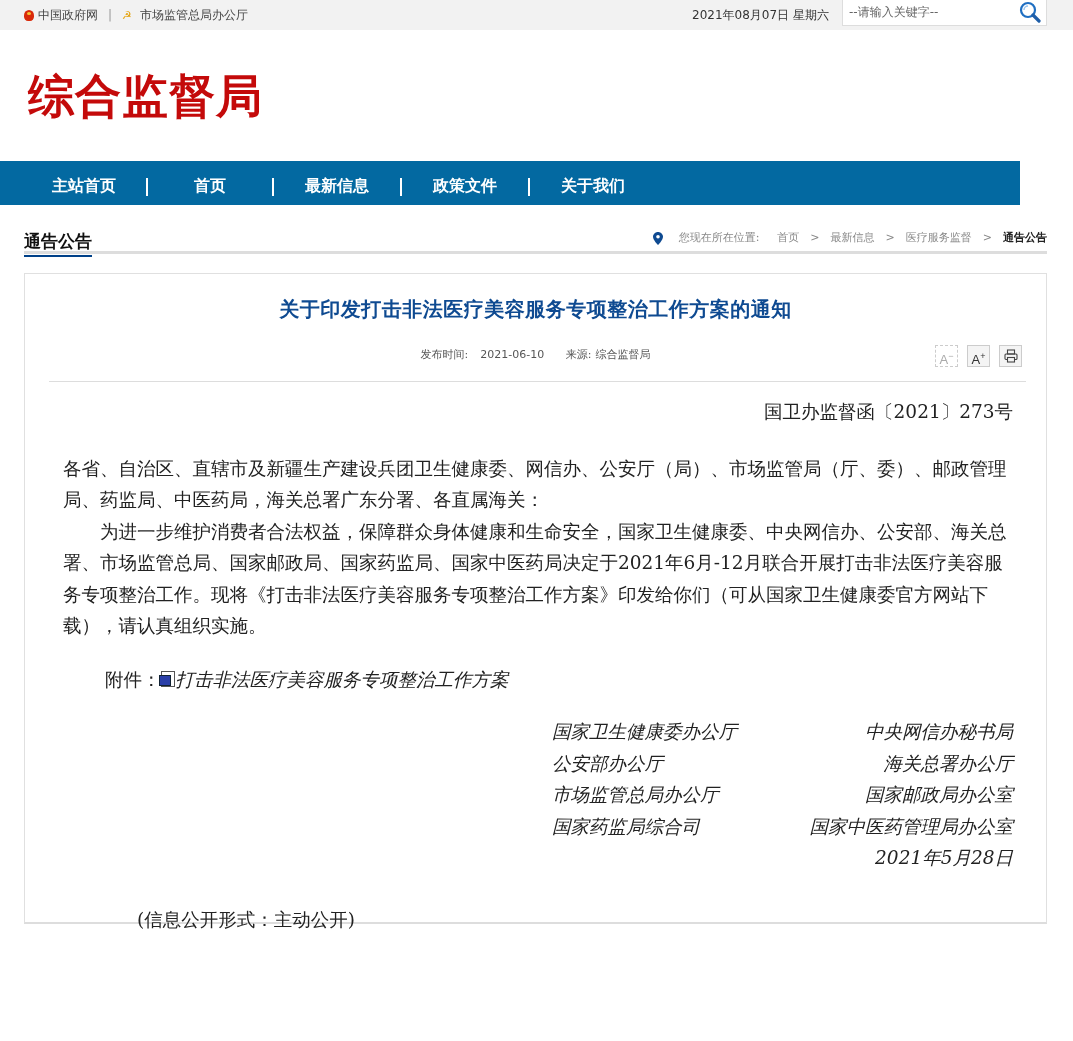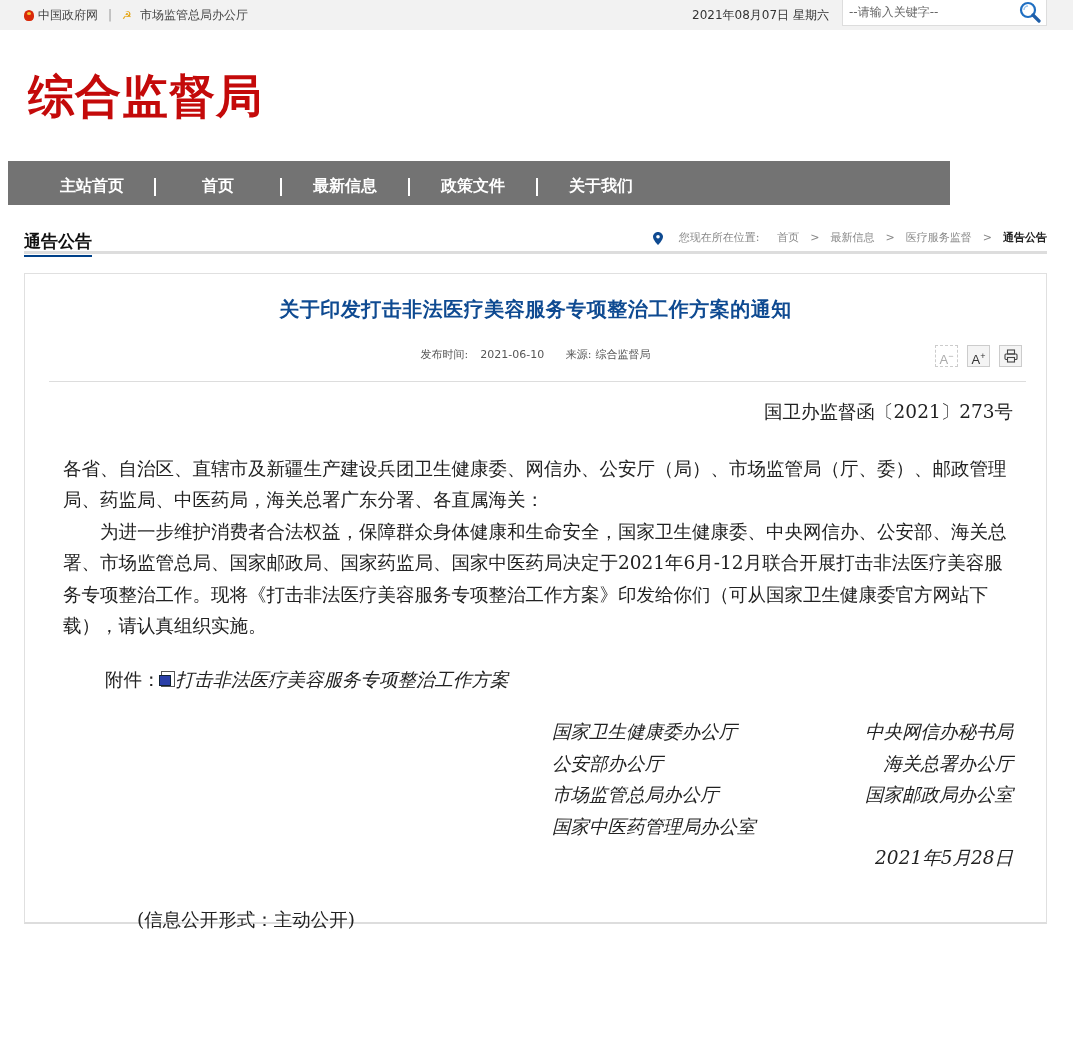--- a/index.html
+++ b/index.html
@@ -17,21 +17,21 @@
   .topbar .date { position: absolute; left: 692px; top: 0; line-height: 30px; font-size: 12px; color: #333; }
   .search { position: absolute; left: 842px; top: 0; width: 205px; height: 26px; background: #fff; border: 1px solid #ddd; border-top: none; }
   .search input { border: none; outline: none; background: transparent; width: 170px; height: 24px; padding-left: 6px; font-size: 12px; color: #666; font-family: "DejaVu Sans", sans-serif; }
   .search input::placeholder { color: #666; }
   .search .btn { position: absolute; right: 4px; top: 1px; width: 24px; height: 22px; cursor: pointer; }
 
   
   .site-title { position: absolute; left: 28px; top: 70px; font-size: 46px; font-weight: bold; color: #c40a0a; letter-spacing: 1px; line-height: 52px; }
 
   
-  .nav { position: absolute; left: 8px; top: 161px; width: 942px; height: 44px; background: #737373; }
+  .nav { position: absolute; left: 0; top: 161px; width: 1020px; height: 44px; background: #0369a1; }
   .nav .items { position: absolute; left: 28px; top: 0; height: 44px; display: flex; align-items: center; }
   .nav .item { color: #fff; font-size: 16px; font-weight: bold; text-align: center; width: 118px; text-decoration: none; line-height: 44px; padding-top: 6px; }
   .nav .item.first { width: 118px; text-align: left; padding-left: 24px; }
   .nav .divider { width: 2px; height: 18px; background: #fff; margin-top: 8px; }
 
   
   .sec-head { position: absolute; left: 24px; top: 230px; width: 1023px; height: 24px; border-bottom: 3px solid #ddd; }
   .sec-head .title { position: absolute; left: 0; top: 0; font-size: 17px; font-weight: bold; color: #111; padding-bottom: 2px; border-bottom: 2px solid #004189; height: 27px; line-height: 22px; }
   .crumbs { position: absolute; right: 0; top: 0; font-size: 11px; color: #888; font-family: "DejaVu Serif", serif; line-height: 16px; display: flex; align-items: center; gap: 8px; }
   .crumbs .pin { width: 10px; height: 13px; margin-right: 8px; }
@@ -165,19 +165,20 @@
       </div>
       <div class="row">
         <span>公安部办公厅</span>
         <span>海关总署办公厅</span>
       </div>
       <div class="row">
         <span>市场监管总局办公厅</span>
         <span>国家邮政局办公室</span>
       </div>
       <div class="row">
+        <span>国家药监局综合司</span>
         <span>国家中医药管理局办公室</span>
       </div>
       <div class="date">2021年5月28日</div>
     </div>
     <p class="openform">(信息公开形式：主动公开)</p>
   </div>
 </div>
 
 </body></html>

